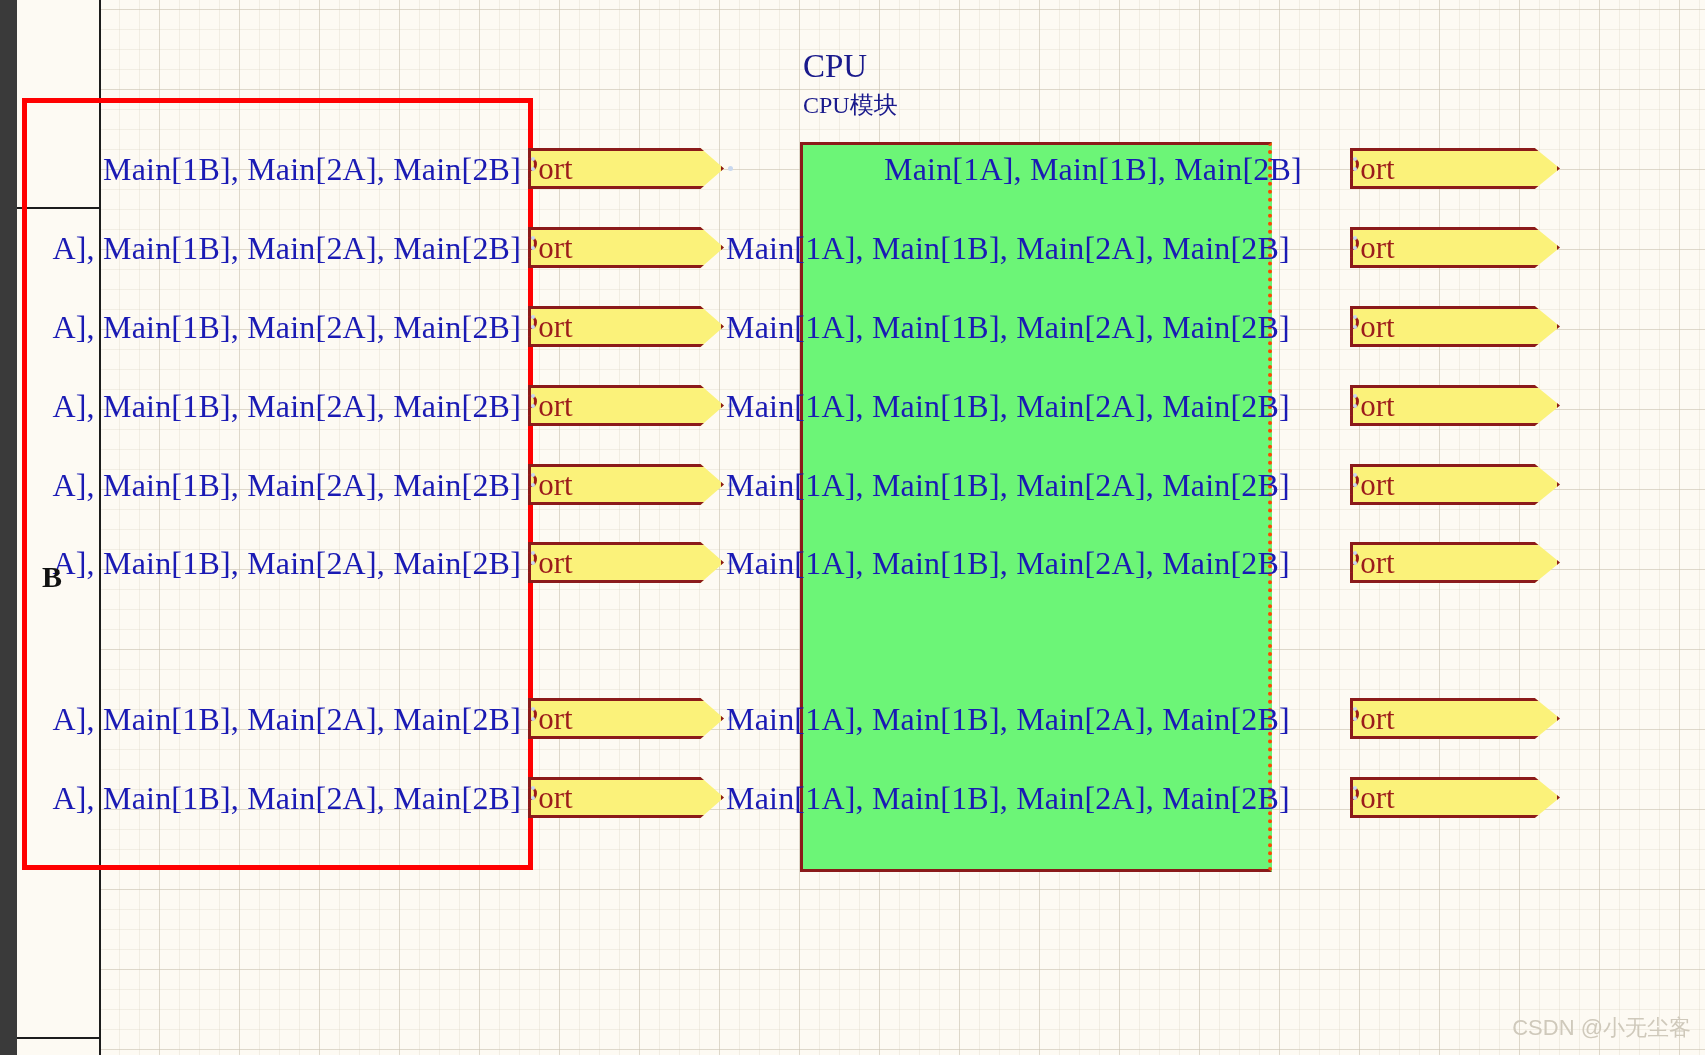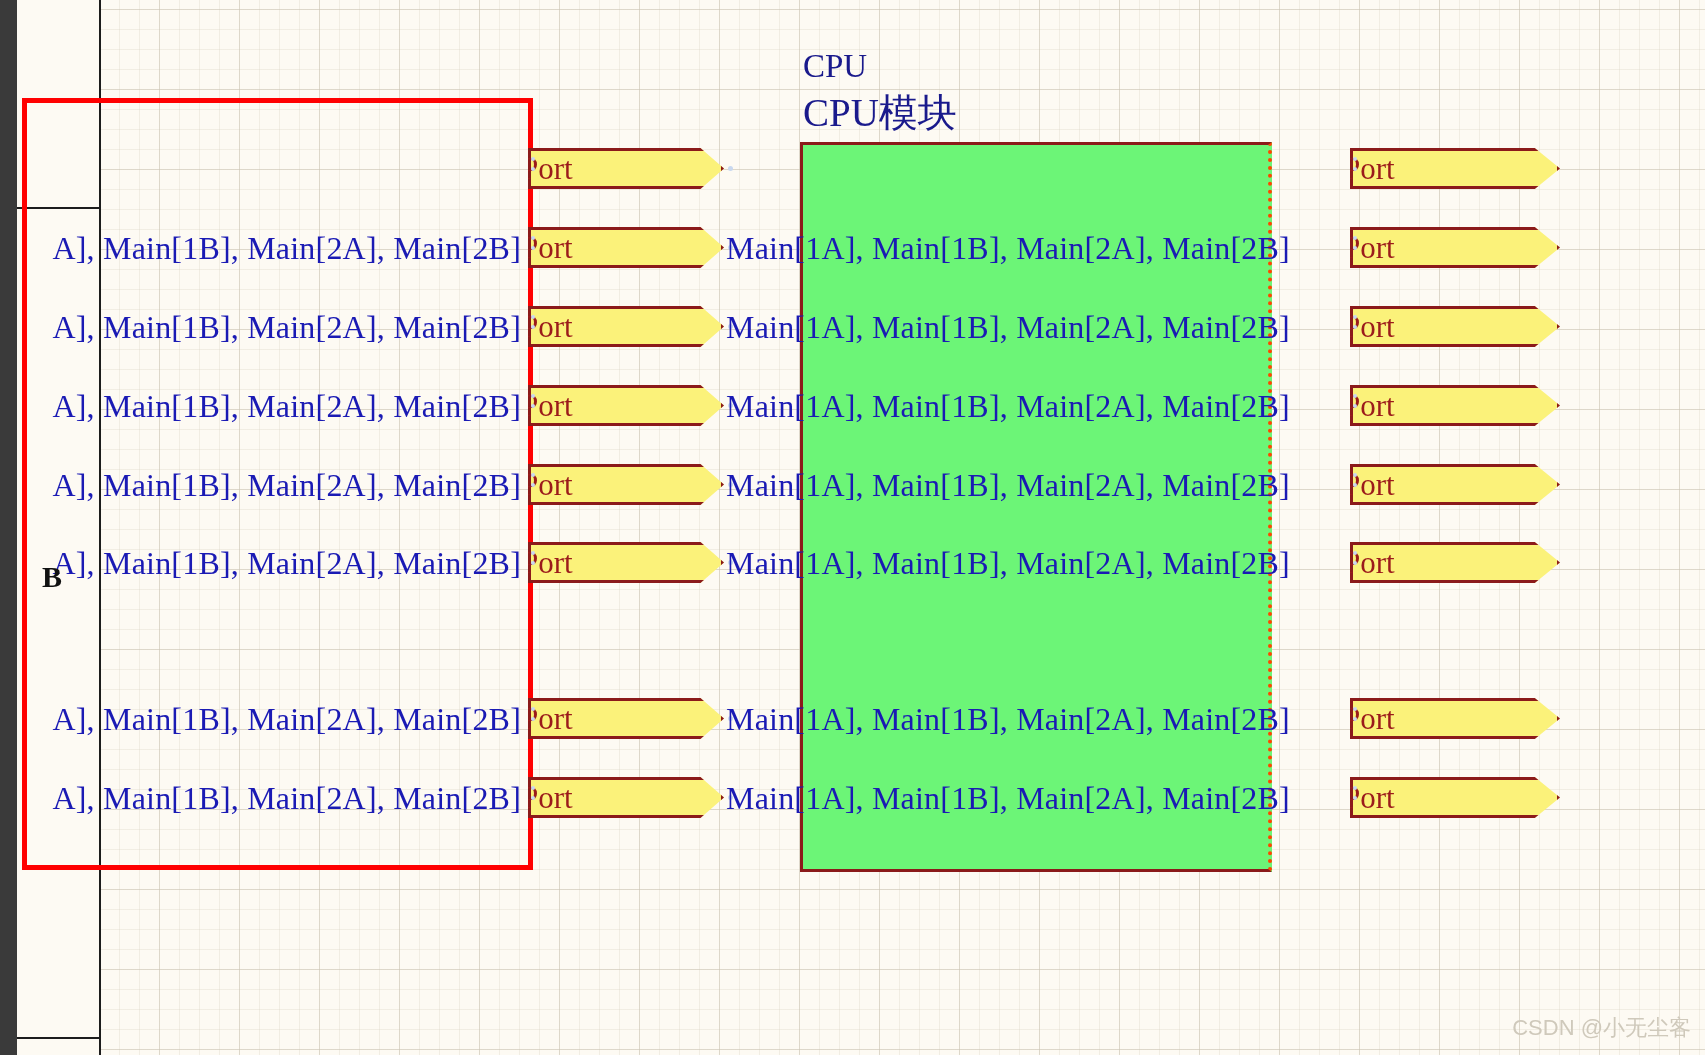--- a/index.html
+++ b/index.html
@@ -53,21 +53,21 @@
     border-bottom:3px solid #8b1a1a;
     border-right:4px dotted #ff4500;
     box-sizing:border-box;
   }
   #cpu-label-1{
     position:absolute;left:803px;top:50px;
     color:#1a1a8c;font-size:33px;line-height:1;white-space:nowrap;
   }
   #cpu-label-2{
     position:absolute;left:803px;top:93px;
-    color:#1a1a8c;font-size:39px;line-height:1;white-space:nowrap;text-align:right;
+    color:#1a1a8c;font-size:24px;line-height:1;white-space:nowrap;text-align:right;
   }
   
   .row{position:absolute;left:0;width:1705px;height:42px;}
   .main-text{
     position:absolute;color:#1a1ab4;font-size:32px;line-height:42px;
     white-space:nowrap;letter-spacing:.2px;
   }
   .left-text{ text-align:right; }
   
   .port{
@@ -116,30 +116,32 @@
 <div class="panel-rule" style="top:1037px"></div>
 
 <div id="red-rect"></div>
 
 <div id="cpu-label-1">CPU</div>
 <div id="cpu-label-2">CPU模块</div>
 <div id="cpu-block"></div>
 
 <div id="rows-host">
     <div class="row" style="top: 148px;">
-      <div class="port-wrap" style="left: 528px; width: 196px;">
-        <div class="port" style="left: 0px; top: 0px;">
-          <span class="port-label">Port</span>
-        </div>
-        <span class="port-dots">
-          <i></i>
-          <i></i>
-        </span>
-        <span class="conn-dot" style="left: 200px; top: 18px;"></span>
-      </div>
+      <div class="main-text left-text" style="right: 1184px;">Main[1B], Main[2A], Main[2B]</div>
+      <div class="port-wrap" style="left: 528px; width: 196px;">
+        <div class="port" style="left: 0px; top: 0px;">
+          <span class="port-label">Port</span>
+        </div>
+        <span class="port-dots">
+          <i></i>
+          <i></i>
+        </span>
+        <span class="conn-dot" style="left: 200px; top: 18px;"></span>
+      </div>
+      <div class="main-text" style="left: 884px;">Main[1A], Main[1B], Main[2B]</div>
       <div class="port-wrap" style="left: 1350px; width: 210px;">
         <div class="port" style="left: 0px; top: 0px; width: 210px;">
           <span class="port-label">Port</span>
         </div>
         <span class="port-dots">
           <i></i>
           <i></i>
         </span>
       </div>
     </div>

